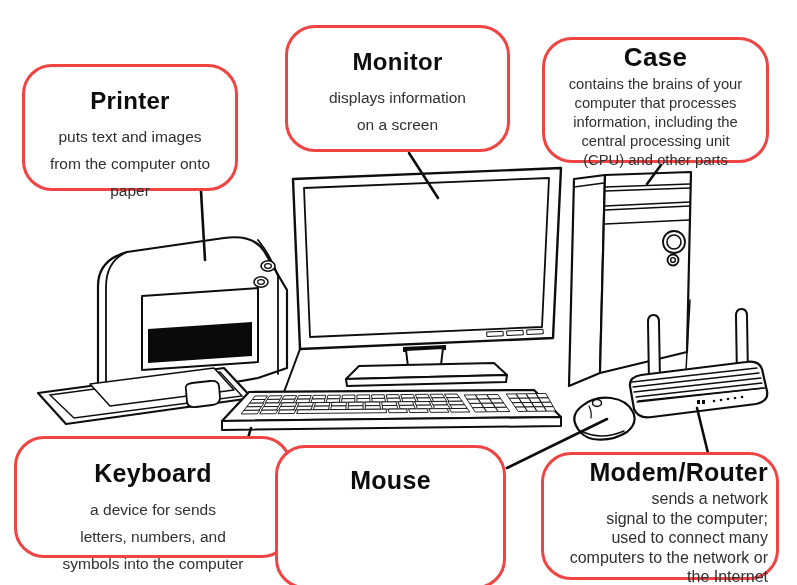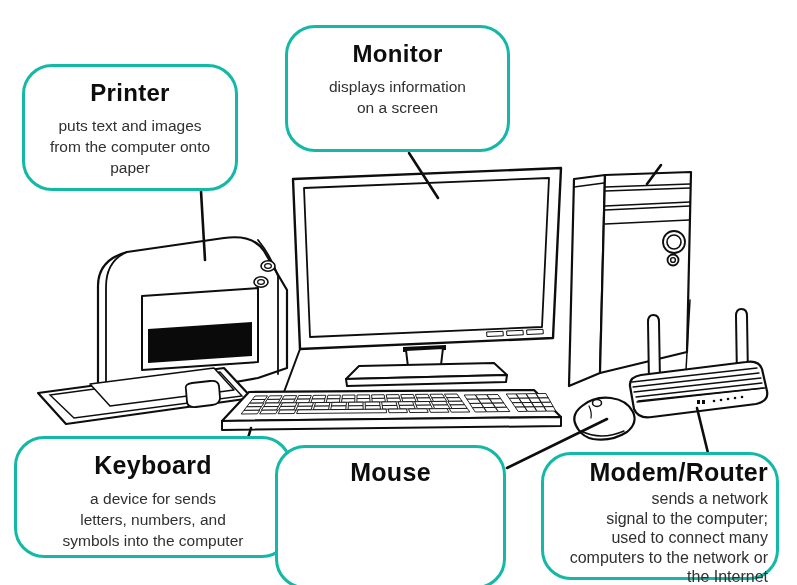--- a/index.html
+++ b/index.html
@@ -12,37 +12,37 @@
     font-family: "Liberation Sans", sans-serif;
   }
   .artwork {
     position: absolute;
     inset: 0;
   }
   .callout {
     position: absolute;
     box-sizing: border-box;
     background: #ffffff;
-    border: 3px solid #14b8a6;
+    border: 3px solid #ef4444;
     border-radius: 30px;
     text-align: center;
-    padding: 6px 8px;
+    padding: 14px 8px;
     color: #1a1a1a;
   }
   .callout h2 {
     margin: 6px 0 8px;
     font-size: 24px;
     font-weight: bold;
     color: #0d0d0d;
     letter-spacing: 0.3px;
   }
   .callout p {
     margin: 0;
     font-size: 15.5px;
-    line-height: 21px;
+    line-height: 27px;
     color: #303030;
     white-space: pre-line;
   }
   
   .printer-box  { left: 22px;  top: 64px;  width: 216px; height: 127px; }
   .monitor-box  { left: 285px; top: 25px;  width: 225px; height: 127px; }
   .case-box     { left: 542px; top: 37px;  width: 227px; height: 126px; padding-top: 2px; }
   .case-box h2  { margin: 0 0 2px; font-size: 26px; }
   .case-box p   { font-size: 14.8px; line-height: 19px; }
   .keyboard-box { left: 14px;  top: 436px; width: 278px; height: 122px; }
@@ -248,20 +248,28 @@
 from the computer onto
 paper</p>
   </div>
 
   <div class="callout monitor-box">
     <h2>Monitor</h2>
     <p>displays information
 on a screen</p>
   </div>
 
+  <div class="callout case-box">
+    <h2>Case</h2>
+    <p>contains the brains of your
+computer that processes
+information, including the
+central processing unit
+(CPU) and other parts</p>
+  </div>
 
   <div class="callout keyboard-box">
     <h2>Keyboard</h2>
     <p>a device for sends
 letters, numbers, and
 symbols into the computer</p>
   </div>
 
   <div class="callout mouse-box">
     <h2>Mouse</h2>

